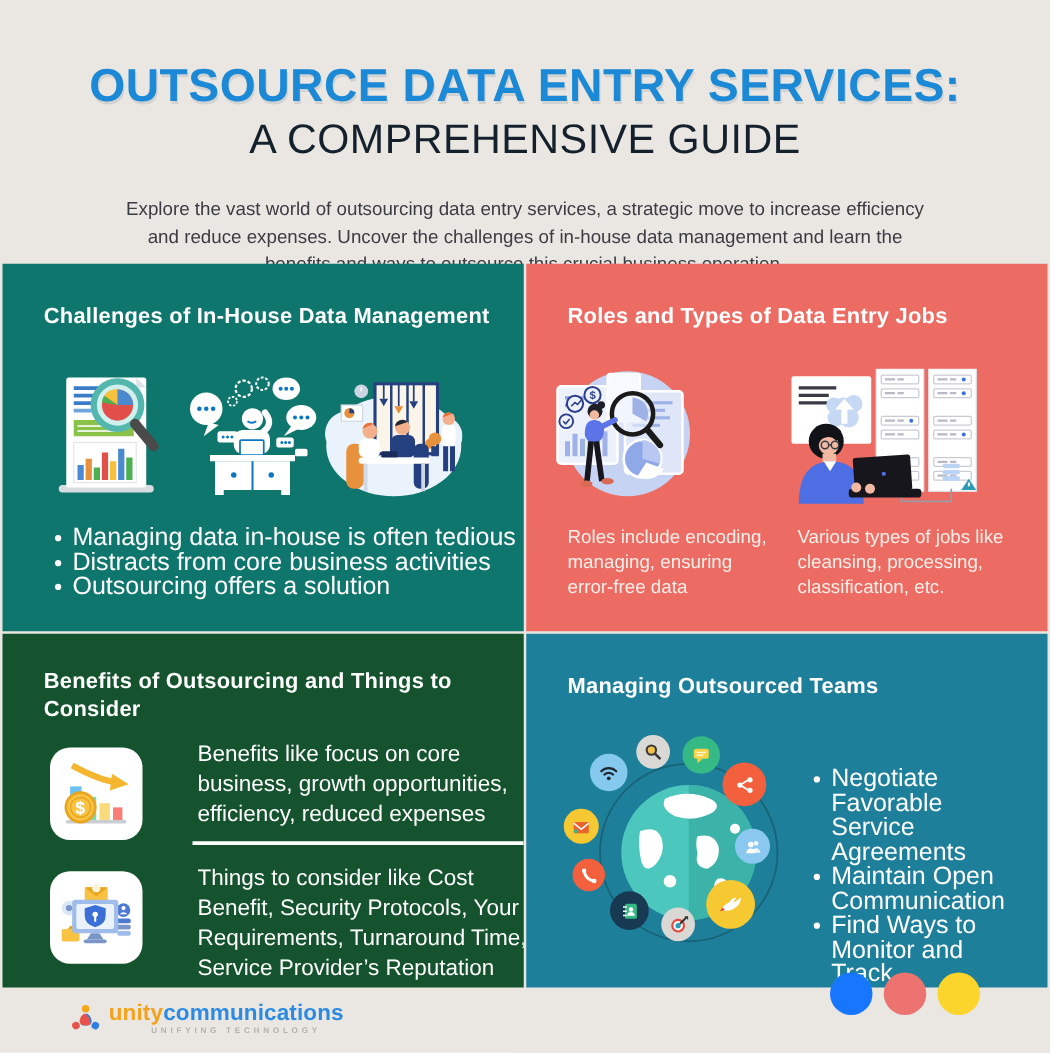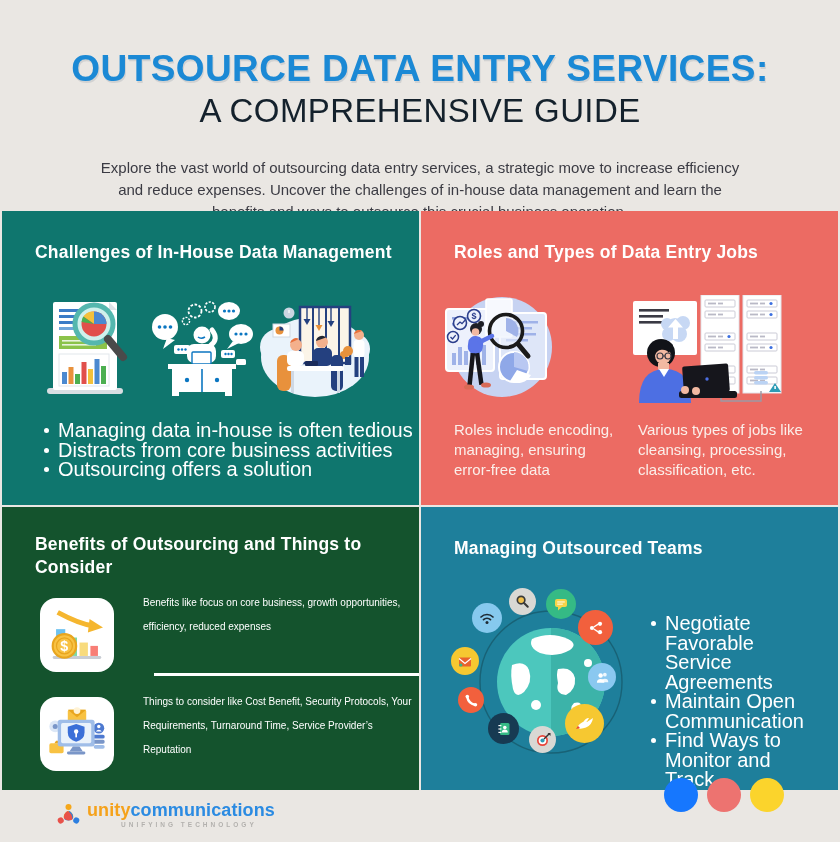--- a/index.html
+++ b/index.html
@@ -31,21 +31,21 @@
   
   .coral-cols { position:absolute; top:209px; left:33px; display:flex; }
   .coral-col { color:#FBEFEA; font-size:15px; line-height:20px; }
   .coral-col.c1 { width:160px; margin-right:24px; }
   .coral-col.c2 { width:176px; }
 
   
   .y-title { width:340px; }
   .y-icon { position:absolute; left:38px; width:74px; height:74px; background:#FFFFFF;
             border-radius:16px; display:flex; align-items:center; justify-content:center; }
-  .y-text { position:absolute; left:141px; color:#FFFFFF; font-size:10px; line-height:24px; }
+  .y-text { position:absolute; left:156px; color:#FFFFFF; font-size:18px; line-height:24px; }
   .y-divider { position:absolute; left:152px; right:0; top:166px; height:2.5px; background:#FFFFFF; }
 
   
   .t-bullets { position:absolute; left:230px; top:107px; list-style:none; width:162px; }
   .t-bullets li { line-height:19.5px; }
   .globe-wrap { position:absolute; left:19px; top:66px; width:210px; height:210px; }
   .globe-svg { position:absolute; left:0; top:0; }
   .ring-icon { position:absolute; border-radius:50%; display:flex; align-items:center; justify-content:center; }
 
   

